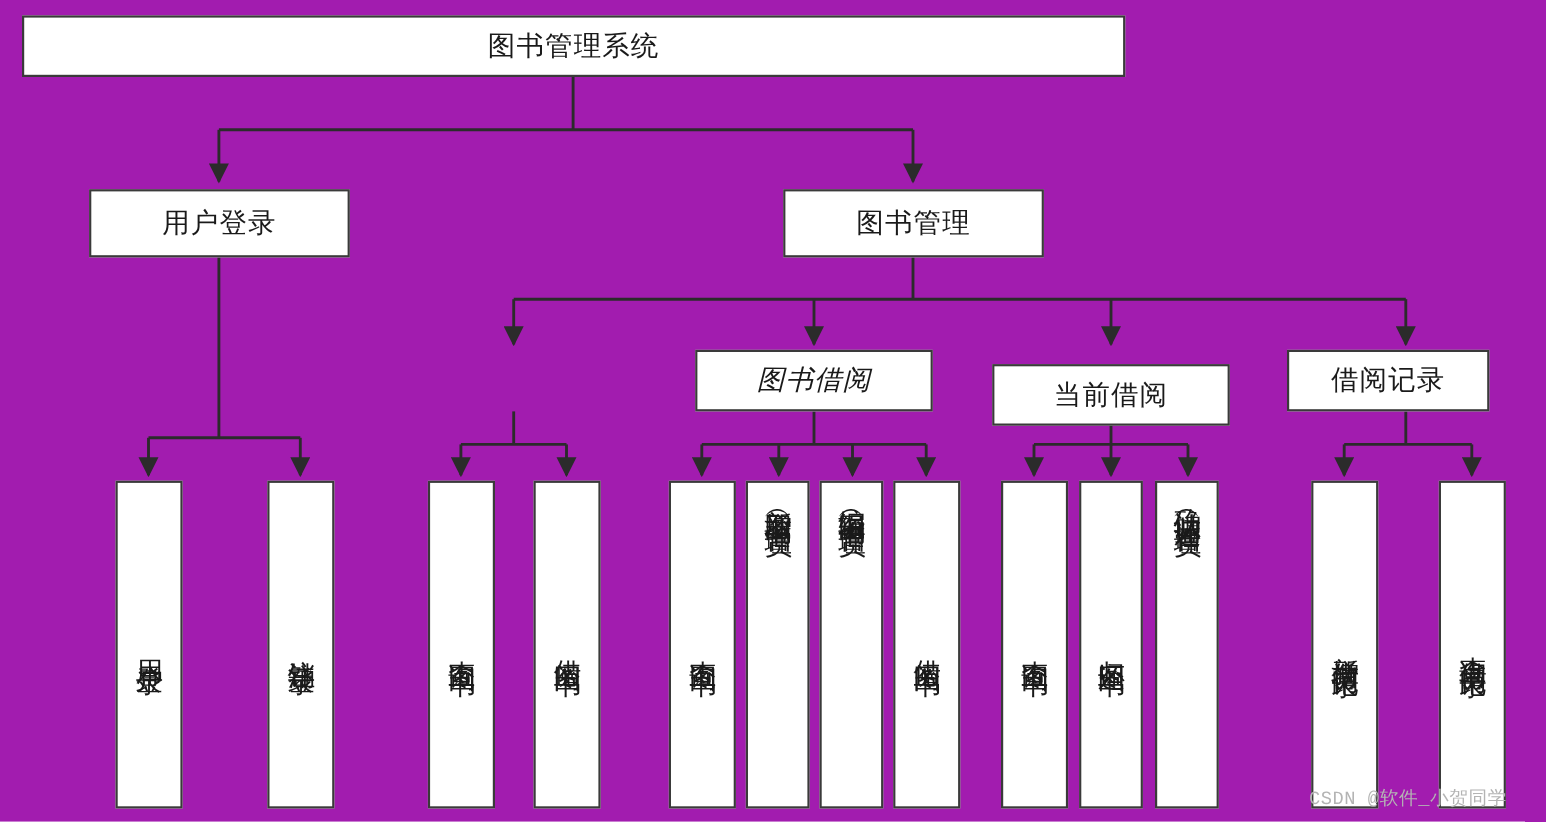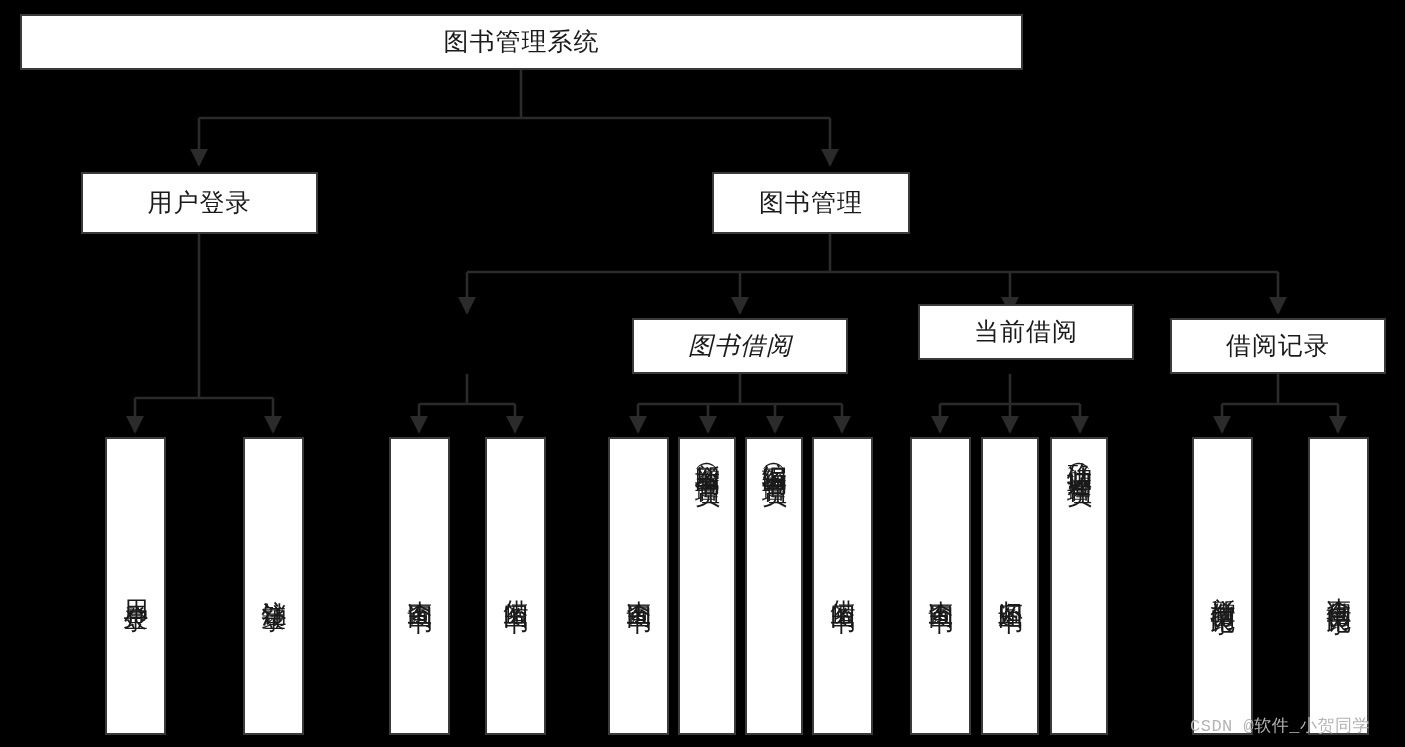--- a/index.html
+++ b/index.html
@@ -7,21 +7,21 @@
     padding: 0;
     background: #ffffff;
   }
   body {
     font-family: "DejaVu Sans", "Liberation Sans", sans-serif;
   }
   #canvas {
     position: relative;
     width: 1405px;
     height: 747px;
-    background: #000000;
+    background: #a21caf;
     overflow: hidden;
   }
   svg#edges {
     position: absolute;
     left: 0;
     top: 0;
     width: 1405px;
     height: 747px;
     pointer-events: none;
   }
@@ -124,34 +124,34 @@
   </svg>
 
   <div class="node horiz" style="left:20px; top:14px; width:1003px; height:56px;">
     <span class="label">图书管理系统</span>
   </div>
 
   <div class="node horiz" style="left:81px; top:172px; width:237px; height:62px;">
     <span class="label">用户登录</span>
   </div>
 
-  <div class="node horiz" style="left:712px; top:172px; width:198px; height:62px;">
+  <div class="node horiz" style="left:712px; top:172px; width:237px; height:62px;">
     <span class="label">图书管理</span>
   </div>
 
 
   <div class="node horiz" style="left:632px; top:318px; width:216px; height:56px;font-style:italic;">
     <span class="label">图书借阅</span>
   </div>
 
-  <div class="node horiz" style="left:902px; top:304px; width:216px; height:56px;margin-left:16px;">
+  <div class="node horiz" style="left:902px; top:331px; width:216px; height:56px;">
     <span class="label">当前借阅</span>
   </div>
 
-  <div class="node horiz" style="left:1170px; top:318px; width:216px; height:56px;">
+  <div class="node horiz" style="left:1170px; top:318px; width:184px; height:56px;">
     <span class="label">借阅记录</span>
   </div>
 
   <div class="node vert center" style="left:105px; top:437px; width:61px; height:298px;">
     <span class="label">用户登录</span>
   </div>
 
   <div class="node vert center" style="left:243px; top:437px; width:61px; height:298px;">
     <span class="label">注销登录</span>
   </div>

